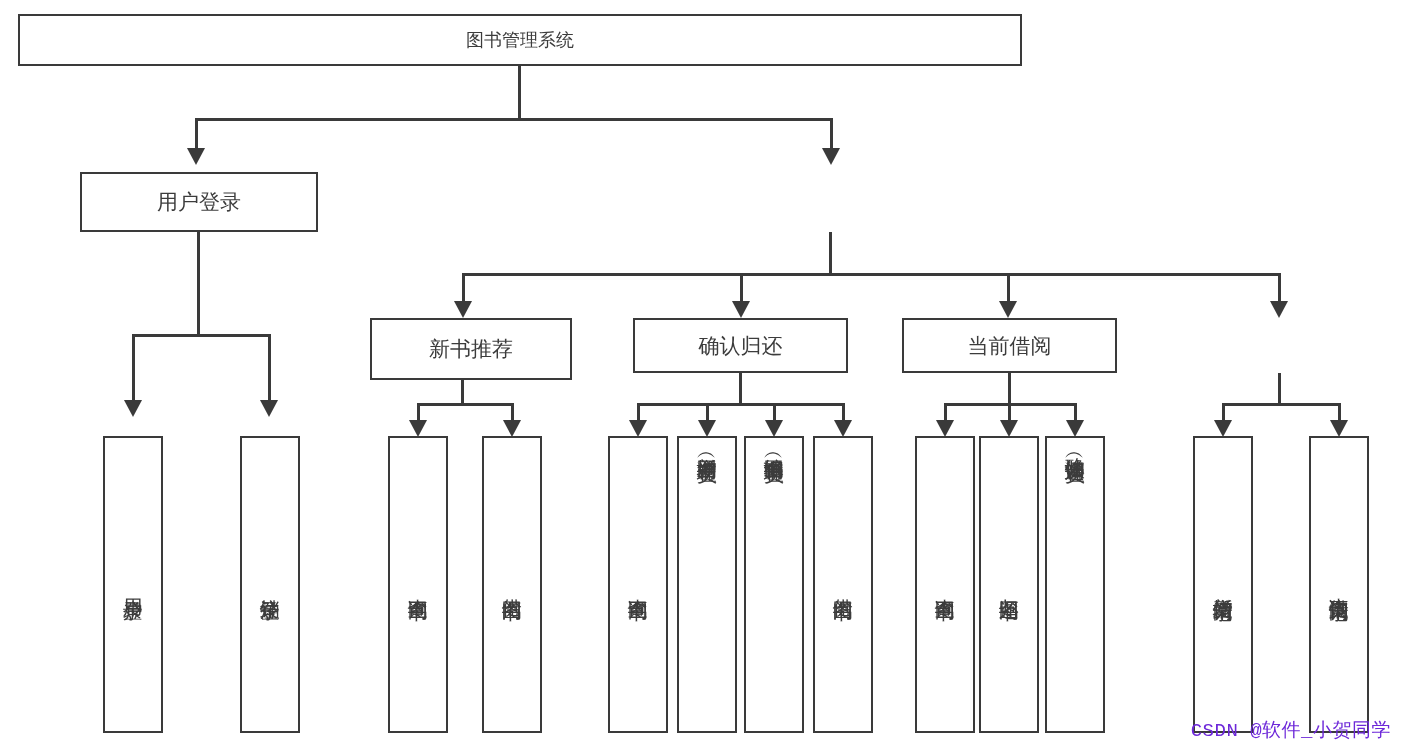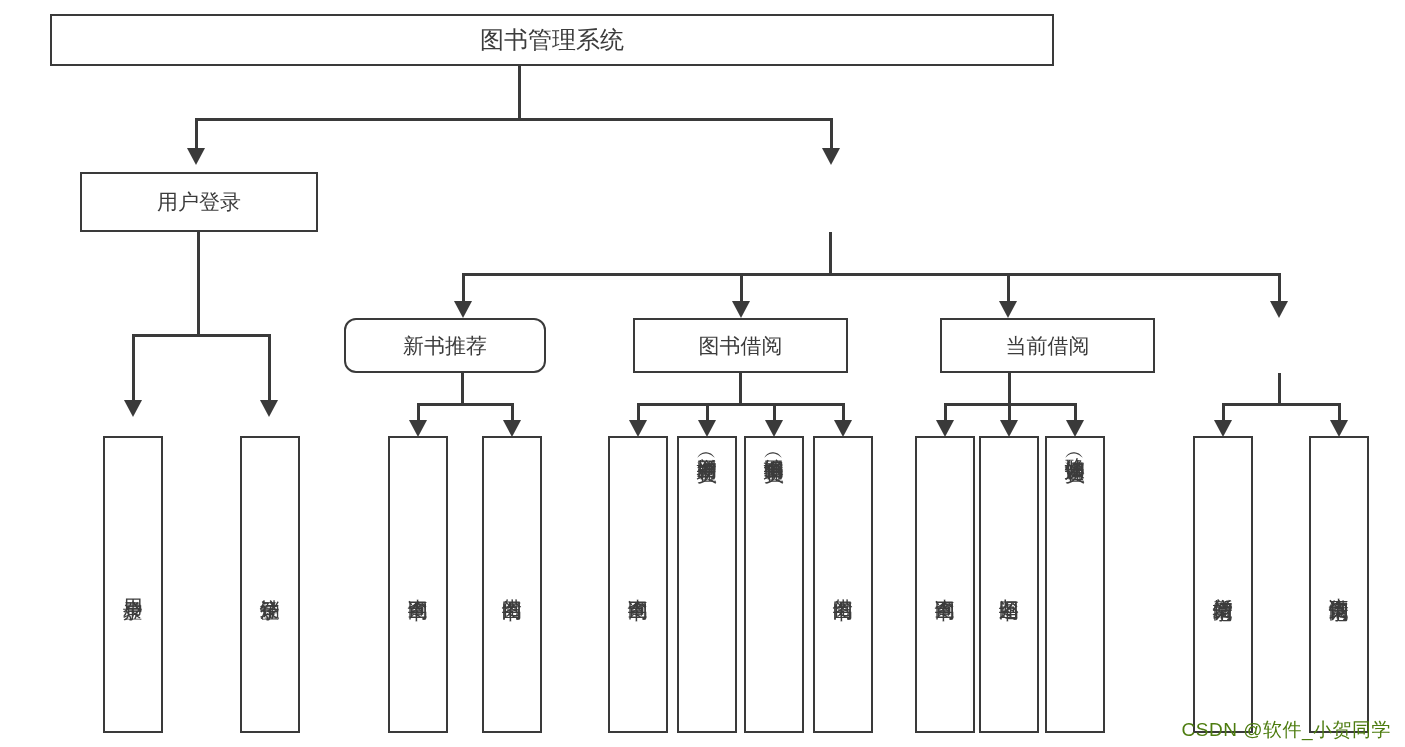--- a/index.html
+++ b/index.html
@@ -24,23 +24,22 @@
     box-sizing: border-box;
     background: #ffffff;
     border: 2px solid #3a3a3a;
     display: flex;
     align-items: center;
     justify-content: center;
     color: #3c3c3c;
     z-index: 3;
   }
   .node.root {
-    font-size: 24px;
+    font-size: 18px;
     border-width: 2px;
-    margin-left: 32px;
   }
   .node.level2,
   .node.level3 {
     font-size: 21px;
   }
   .node.leaf {
     font-size: 20px;
     align-items: flex-start;
     justify-content: center;
     padding-top: 0;
@@ -81,25 +80,25 @@
     border-right: 9px solid transparent;
     border-top: 17px solid #3a3a3a;
     z-index: 2;
   }
   
   #watermark {
     position: absolute;
     right: 14px;
     bottom: 4px;
     font-size: 19px;
-    color: #4d7c0f;
+    color: #6d28d9;
     letter-spacing: 0.5px;
     z-index: 5;
     white-space: nowrap;
-    font-family: Liberation Sans, sans-serif;
+    font-family: Liberation Mono, monospace;
   }
 </style>
 </head>
 <body>
 
 <div id="diagram-canvas">
 
   <div class="node root" style="left:18px; top:14px; width:1004px; height:52px;">
     <span>图书管理系统</span>
   </div>
@@ -128,27 +127,27 @@
   <div class="hline" style="left:462px; top:273px; width:819px; height:3px;"></div>
   <div class="vline" style="left:462px; top:273px; height:30px;"></div>
   <div class="arrow" style="left:454px; top:301px;"></div>
   <div class="vline" style="left:740px; top:273px; height:30px;"></div>
   <div class="arrow" style="left:732px; top:301px;"></div>
   <div class="vline" style="left:1007px; top:273px; height:30px;"></div>
   <div class="arrow" style="left:999px; top:301px;"></div>
   <div class="vline" style="left:1278px; top:273px; height:30px;"></div>
   <div class="arrow" style="left:1270px; top:301px;"></div>
 
-  <div class="node level3" style="left:344px; top:318px; width:202px; height:55px;border-radius:12px;">
+  <div class="node level3" style="left:370px; top:318px; width:202px; height:62px;">
     <span>新书推荐</span>
   </div>
   <div class="node level3" style="left:633px; top:318px; width:215px; height:55px;">
-    <span>图书借阅</span>
-  </div>
-  <div class="node level3" style="left:902px; top:318px; width:215px; height:55px;margin-left:38px;">
+    <span>确认归还</span>
+  </div>
+  <div class="node level3" style="left:902px; top:318px; width:215px; height:55px;">
     <span>当前借阅</span>
   </div>
 
   <div class="vline" style="left:461px; top:373px; height:32px;"></div>
   <div class="hline" style="left:417px; top:403px; width:96px; height:3px;"></div>
   <div class="vline" style="left:417px; top:403px; height:20px;"></div>
   <div class="arrow" style="left:409px; top:420px;"></div>
   <div class="vline" style="left:511px; top:403px; height:20px;"></div>
   <div class="arrow" style="left:503px; top:420px;"></div>
 

